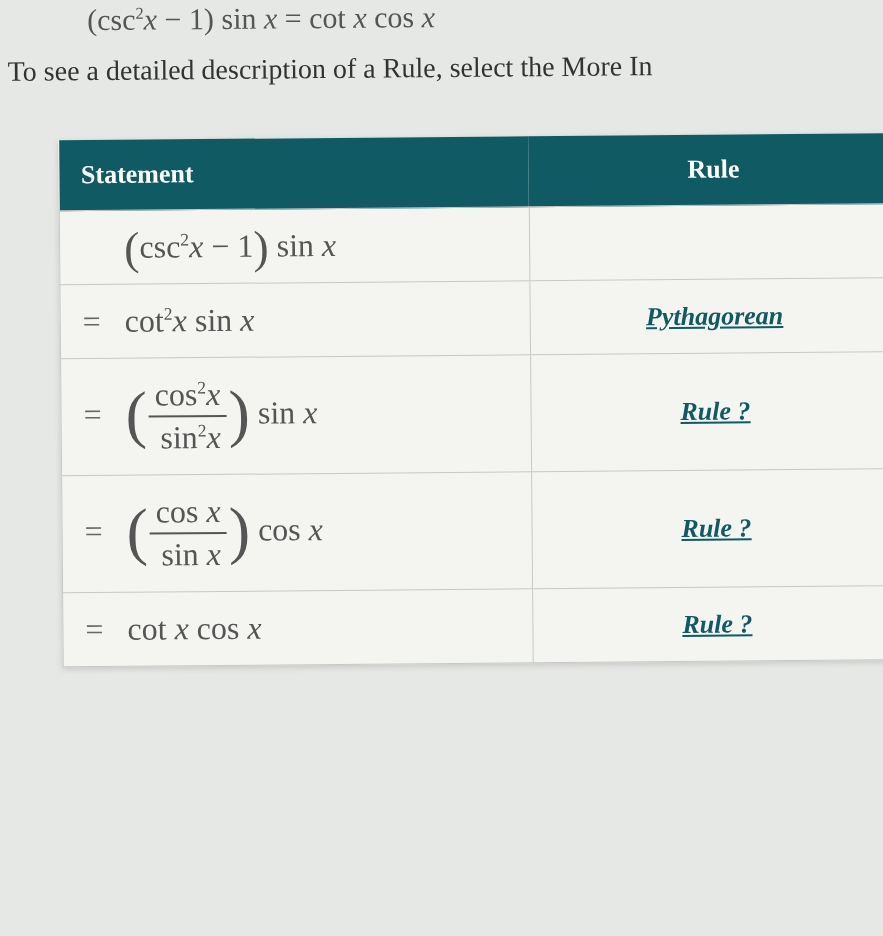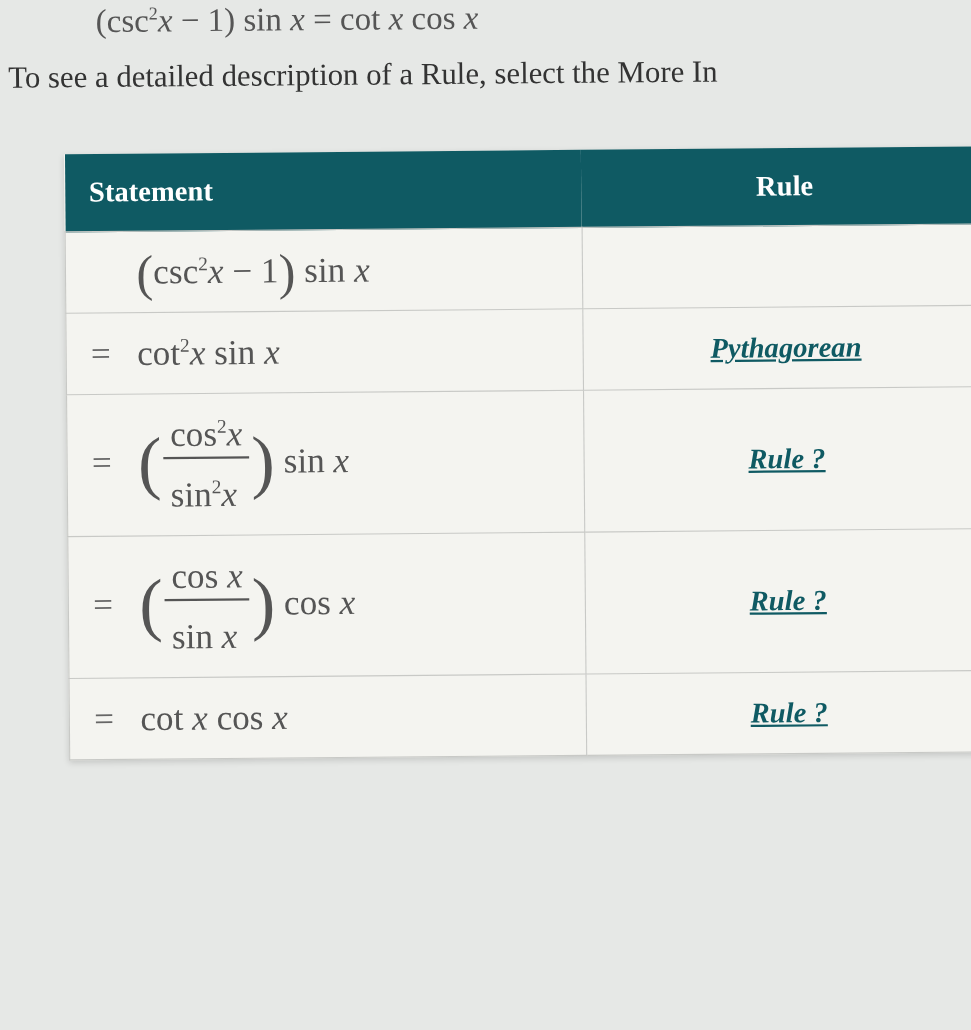--- a/index.html
+++ b/index.html
@@ -75,25 +75,25 @@
     display: inline-block;
     width: 34px;
     color: #666;
   }
   .math {
     font-family: 'Times New Roman', Georgia, serif;
   }
   .frac {
     display: inline-block;
     vertical-align: middle;
-    text-align: left;
+    text-align: right;
     margin: 0 2px;
   }
   .frac .num { display:block; padding: 0 6px 2px 6px; border-bottom: 2px solid #555; }
-  .frac .den { display:block; padding: 14px 6px 0 6px; font-family: Liberation Serif, serif; }
+  .frac .den { display:block; padding: 2px 6px 0 6px; font-family: Liberation Serif, serif; }
   .paren {
     font-size: 64px;
     line-height: 0;
     vertical-align: middle;
     font-family: 'Times New Roman', serif;
     color: #555;
     position: relative;
     top: -2px;
   }
   .paren.small { font-size: 46px; }

